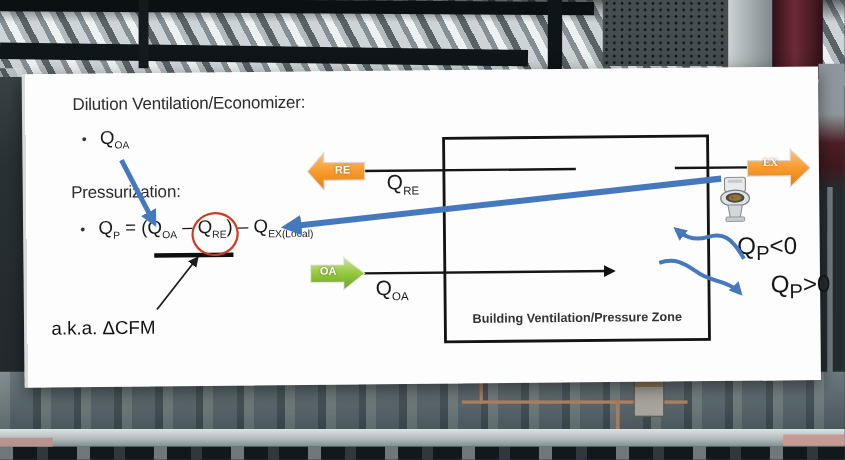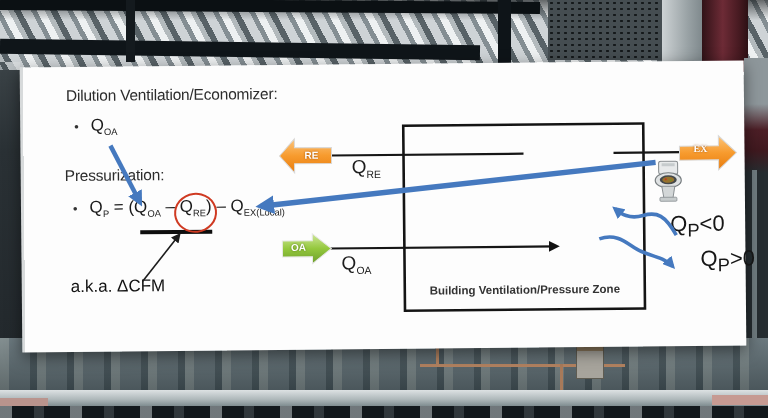--- a/index.html
+++ b/index.html
@@ -105,21 +105,21 @@
   <div class="lbl heading" style="left:44px; top:100px;">Pressurization:</div>
 
   <div class="lbl bullet-item" style="left:52px; top:131px;">
     <span class="bullet-dot">•</span>
     <span class="formula"><span>Q</span><sub>P</sub><span> = (</span><span>Q</span><sub>OA</sub><span> – </span><span>Q</span><sub>RE</sub><span>) – </span><span>Q</span><sub>EX(Local)</sub></span>
   </div>
 
   <div id="underline"></div>
   <div id="red-ellipse"></div>
 
-  <div class="lbl" id="aka" style="left:25px; top:210px;margin-left:24px;">a.k.a. ΔCFM</div>
+  <div class="lbl" id="aka" style="left:25px; top:222px;">a.k.a. ΔCFM</div>
 
   <div class="lbl flabel" style="left:331px; top:92px;"><span>Q</span><sub>RE</sub></div>
   <div class="lbl flabel" style="left:320px; top:188px;"><span>Q</span><sub>OA</sub></div>
   <div class="lbl qp" style="left:649px; top:150px;"><span>Q</span><sub>P</sub><span>&lt;0</span></div>
   <div class="lbl qp" style="left:647px; top:185px;margin-left:32px;"><span>Q</span><sub>P</sub><span>&gt;0</span></div>
   <div class="lbl" id="zone-label">Building Ventilation/Pressure Zone</div>
 
   <div class="arrow-lbl orange" style="left:277px; top:85px;">RE</div>
   <div class="arrow-lbl green" style="left:263px; top:177px;">OA</div>
   <div class="arrow-lbl orange" style="left:666px; top:82px;font-family:Liberation Serif, serif;">EX</div>

